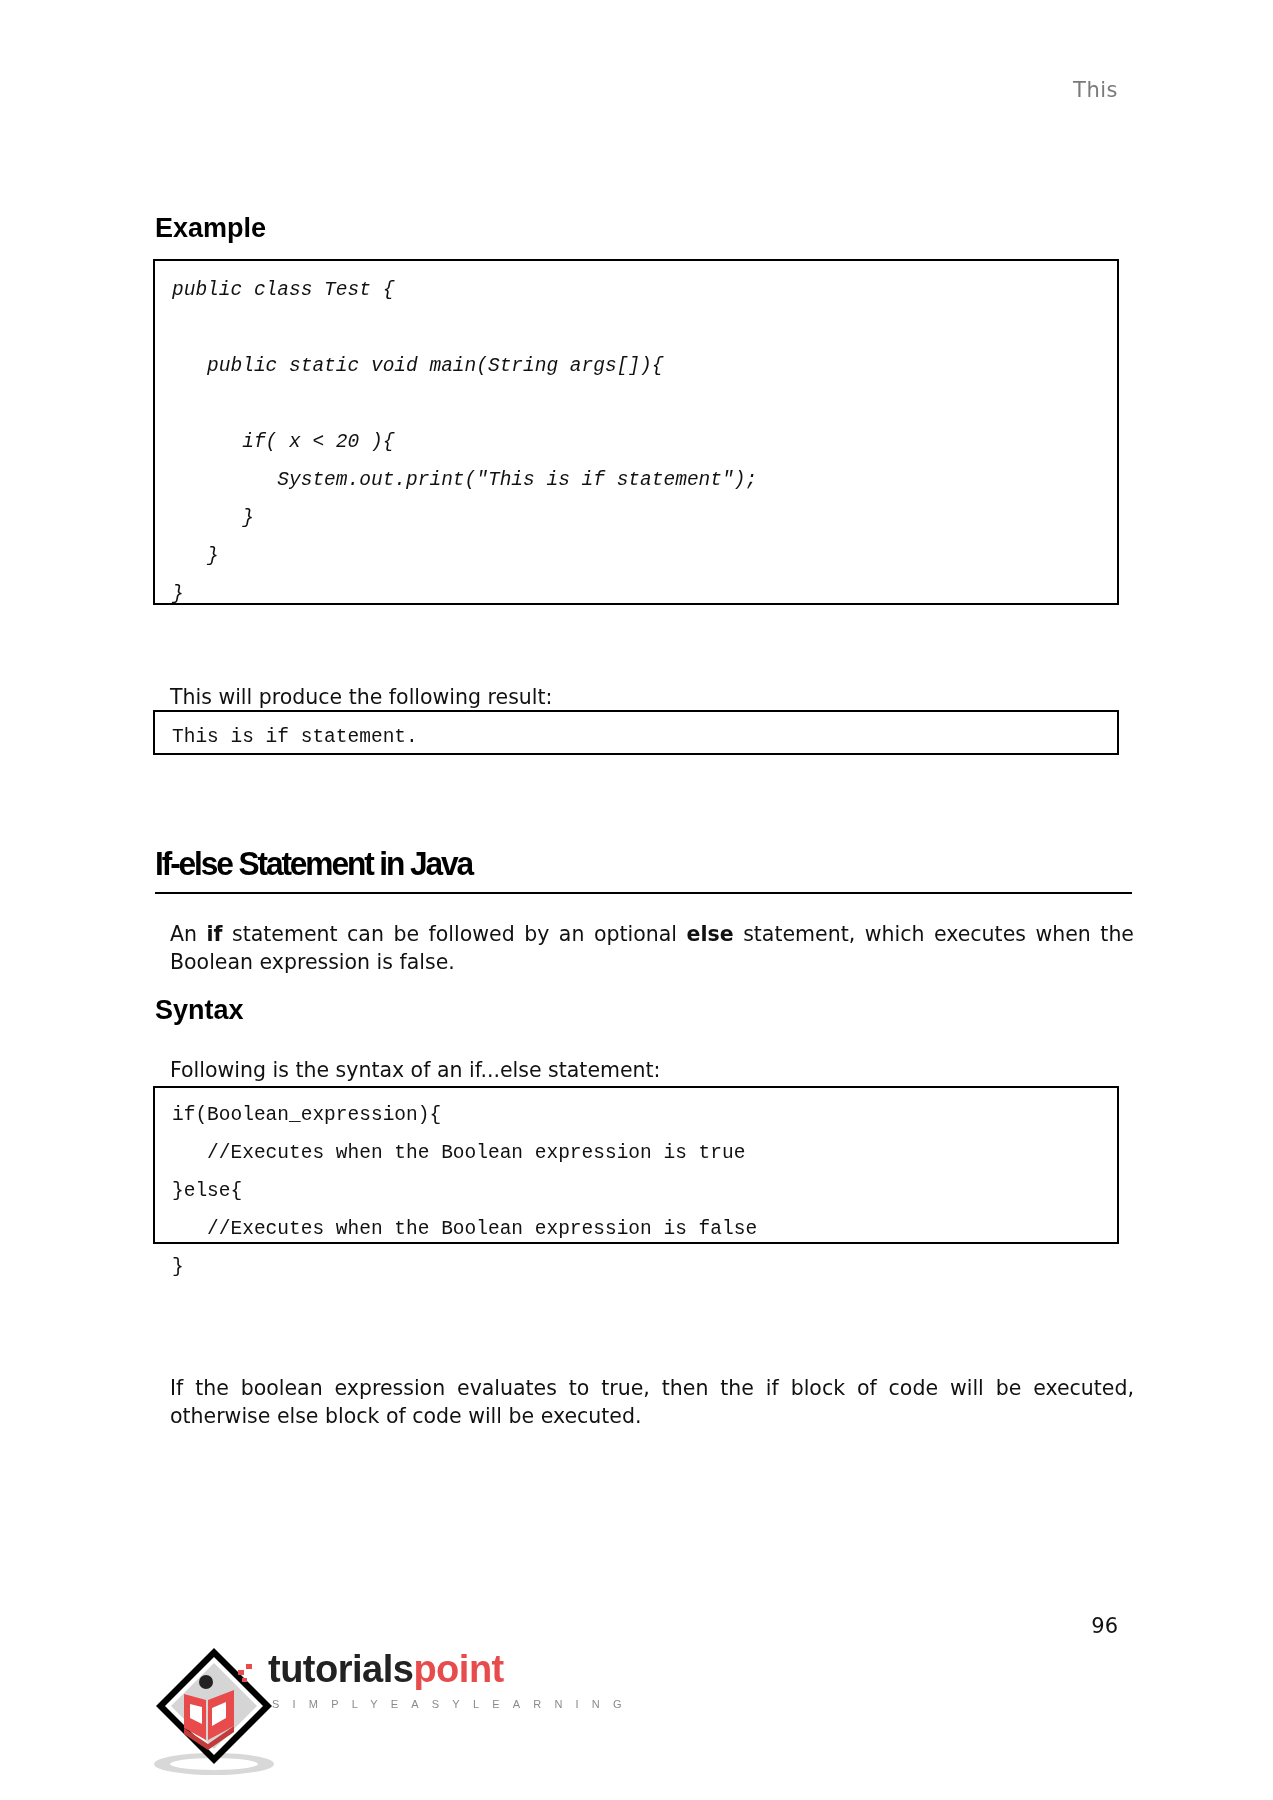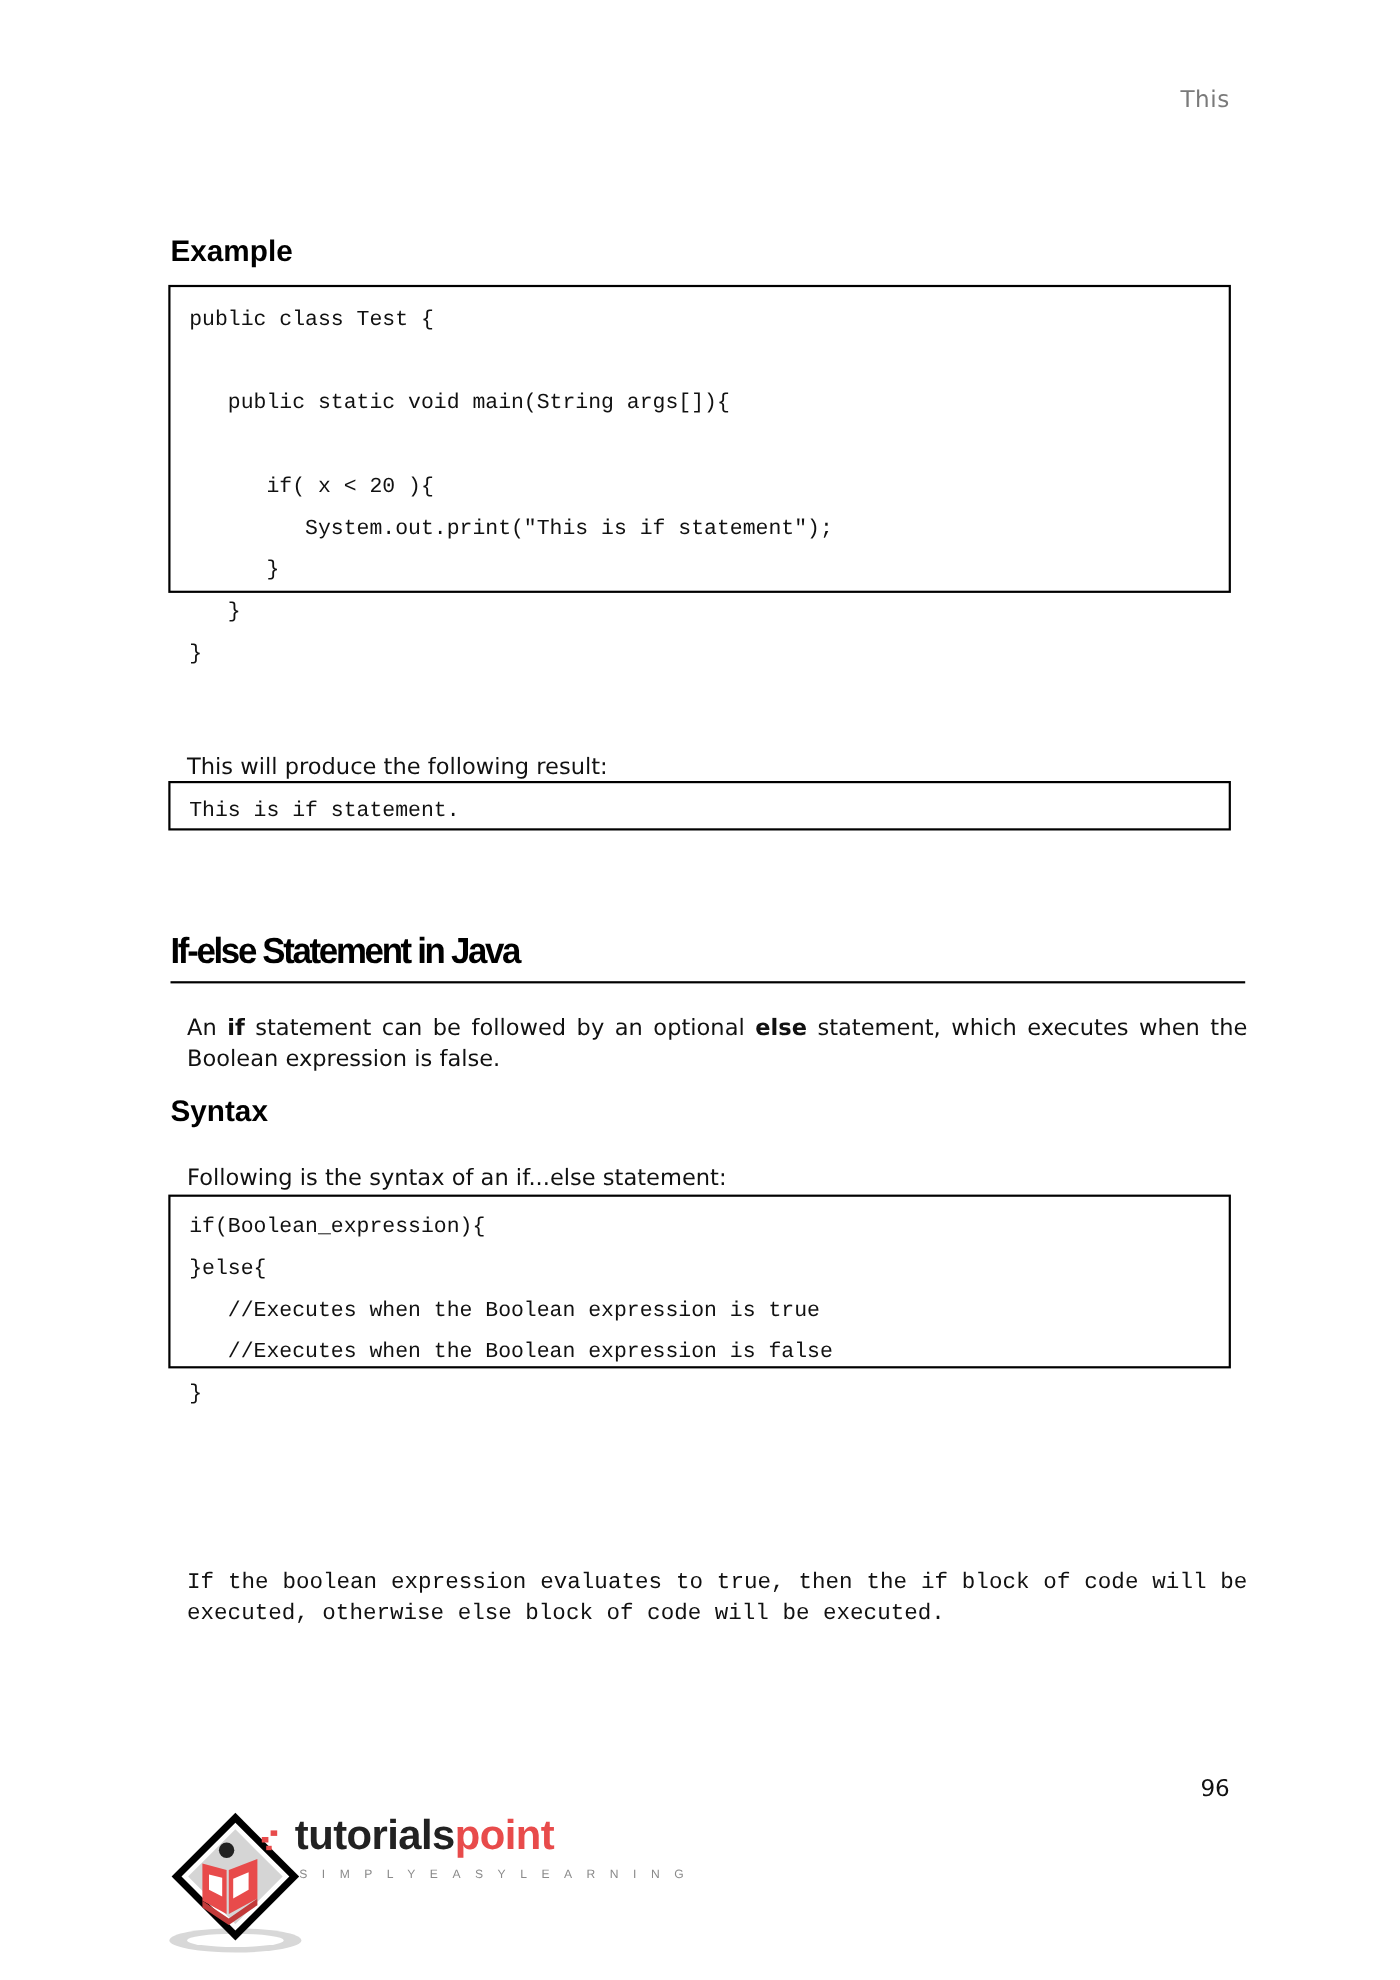--- a/index.html
+++ b/index.html
@@ -28,21 +28,21 @@
   .logo-tag { position: absolute; left: 122px; top: 58px; font-family: "Liberation Sans", sans-serif;
         font-size: 11px; letter-spacing: 13.2px; color: #8a8a8a; white-space: nowrap; }
 </style>
 </head>
 <body>
 
 <div class="running-header">This</div>
 
 <h3 class="h3" style="top:213px;">Example</h3>
 
-<div class="codebox" style="top:259px; height:280px; padding-top:10px;">
+<div class="codebox" style="top:259px; height:346px; padding-top:10px;font-style:italic;">
   <pre class="code">public class Test {</pre>
   <pre class="code"> </pre>
   <pre class="code">   public static void main(String args[]){</pre>
   <pre class="code"> </pre>
   <pre class="code">      if( x &lt; 20 ){</pre>
   <pre class="code">         System.out.print("This is if statement");</pre>
   <pre class="code">      }</pre>
   <pre class="code">   }</pre>
   <pre class="code">}</pre>
 </div>
@@ -57,27 +57,27 @@
 <div class="h2-rule"></div>
 
 <p class="para justify" style="top:905px;"><span>An </span><b>if</b><span> statement can be followed by an optional </span><b>else</b><span> statement, which executes when the Boolean expression is false.</span></p>
 
 <h3 class="h3" style="top:995px;">Syntax</h3>
 
 <p class="para" style="top:1041px;">Following is the syntax of an if...else statement:</p>
 
 <div class="codebox" style="top:1086px; height:158px; padding-top:8px;">
   <pre class="code">if(Boolean_expression){</pre>
+  <pre class="code">   //Executes when the Boolean expression is true</pre>
   <pre class="code">}else{</pre>
-  <pre class="code">   //Executes when the Boolean expression is true</pre>
   <pre class="code">   //Executes when the Boolean expression is false</pre>
   <pre class="code">}</pre>
 </div>
 
-<p class="para justify" style="top:1411px;font-family:Liberation Mono, monospace;">If the boolean expression evaluates to true, then the if block of code will be executed, otherwise else block of code will be executed.</p>
+<p class="para justify" style="top:1359px;">If the boolean expression evaluates to true, then the if block of code will be executed, otherwise else block of code will be executed.</p>
 
 <div class="page-num">96</div>
 
 <div class="logo">
   <svg width="130" height="140" viewBox="0 0 130 140" style="position:absolute; left:0; top:0;">
     <ellipse cx="64" cy="124" rx="60" ry="11" fill="#d8d8d8"></ellipse>
     <ellipse cx="64" cy="124" rx="44" ry="6" fill="#ffffff"></ellipse>
     <polygon points="64,8 122,66 64,124 6,66" fill="#000"></polygon>
     <polygon points="64,17 113,66 64,115 15,66" fill="#fff"></polygon>
     <polygon points="64,23 107,66 64,109 21,66" fill="#d5d5d5"></polygon>

